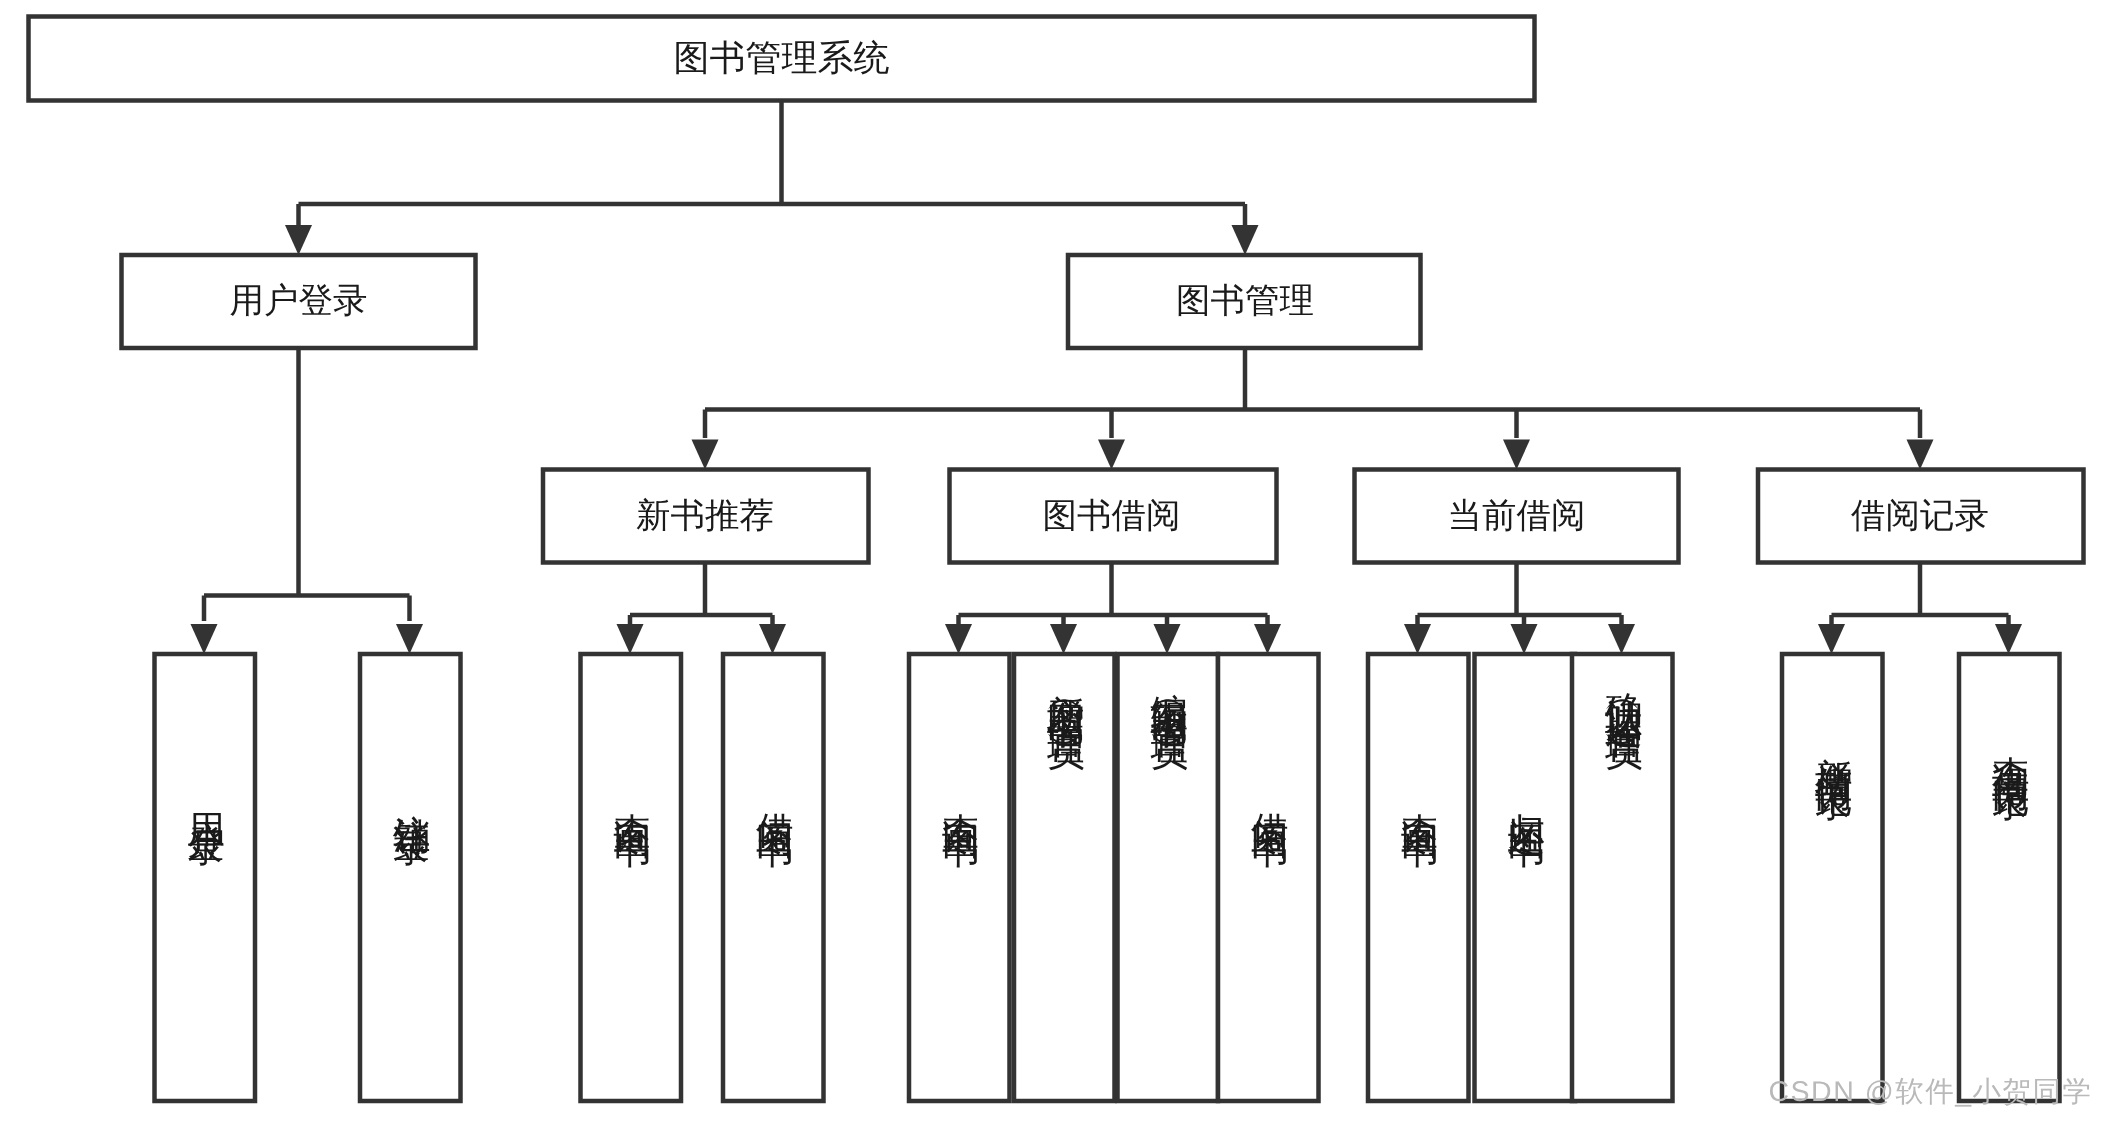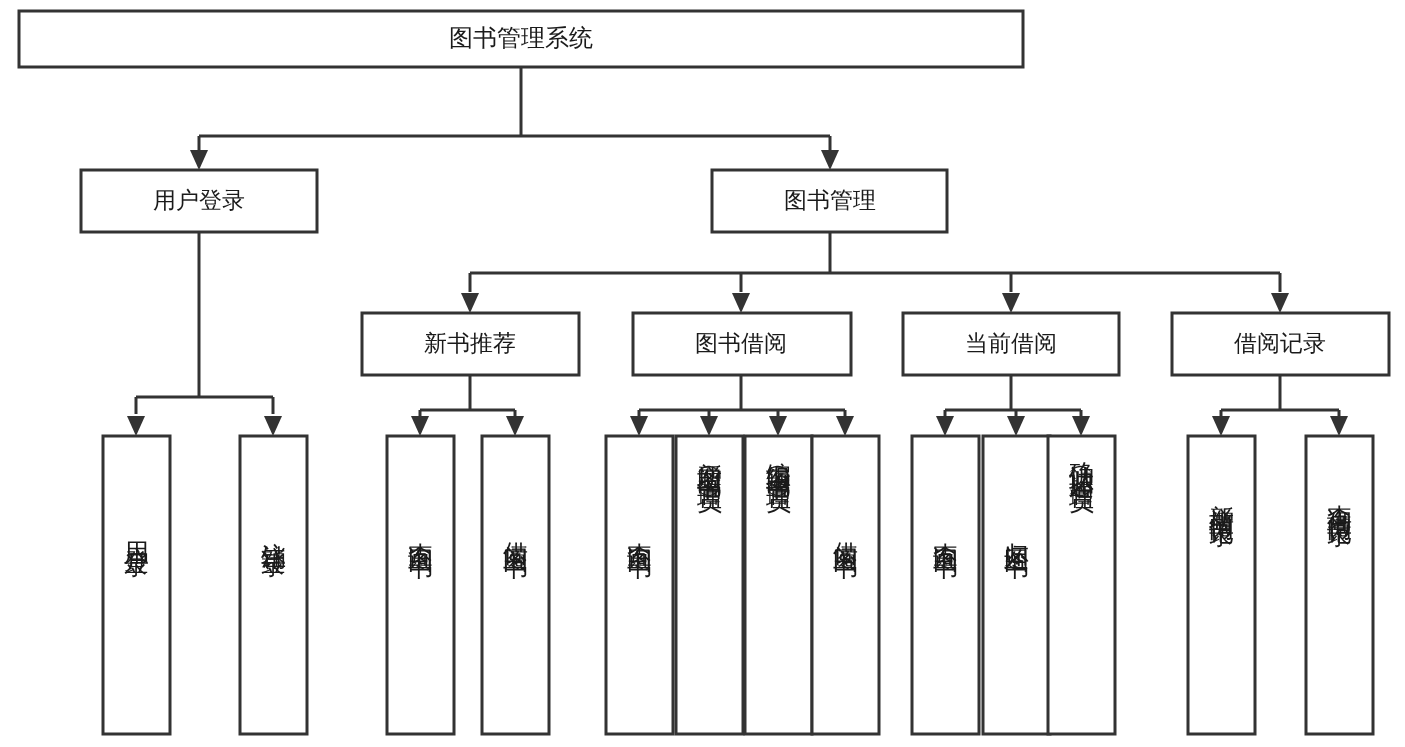--- a/index.html
+++ b/index.html
@@ -238,13 +238,14 @@
         <div class="leaf-text">确认归还（管理员）</div>
       </div>
       <div class="leaf-text-wrap" style="left: 1188px; top: 484px; width: 67px; height: 250px;">
         <div class="leaf-text">新增借阅记录</div>
       </div>
       <div class="leaf-text-wrap" style="left: 1306px; top: 484px; width: 67px; height: 250px;">
         <div class="leaf-text">查询借阅记录</div>
       </div>
     </div>
 
+  <div id="watermark">CSDN @软件_小贺同学</div>
 </div>
 
 </body></html>

